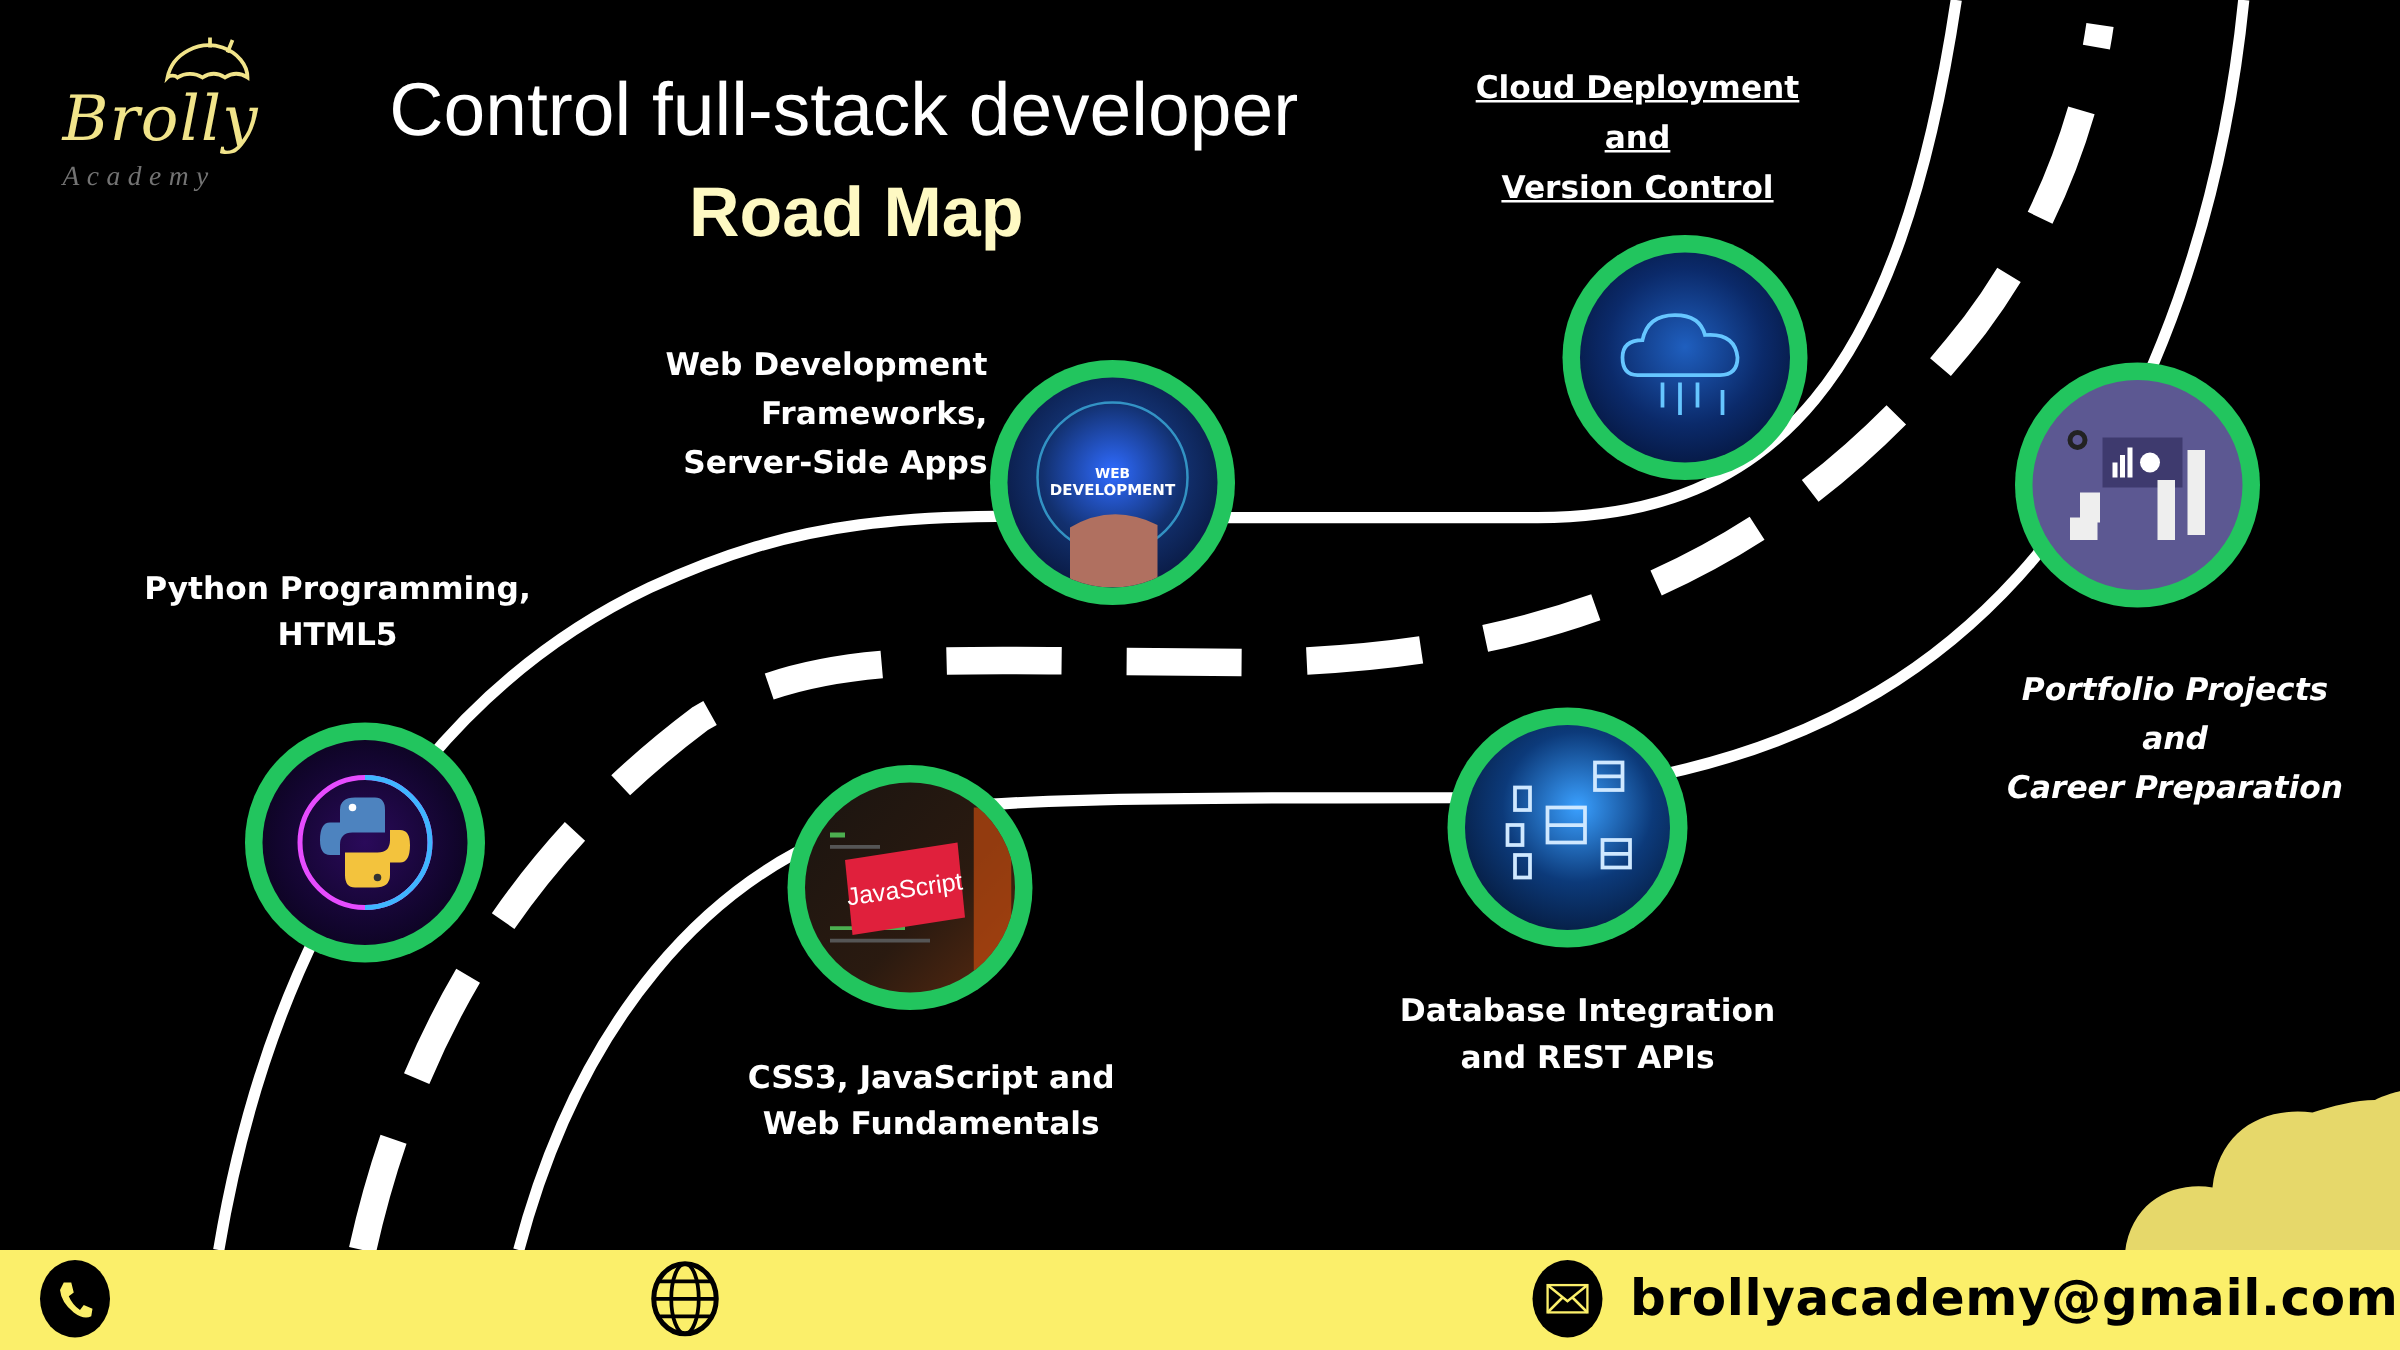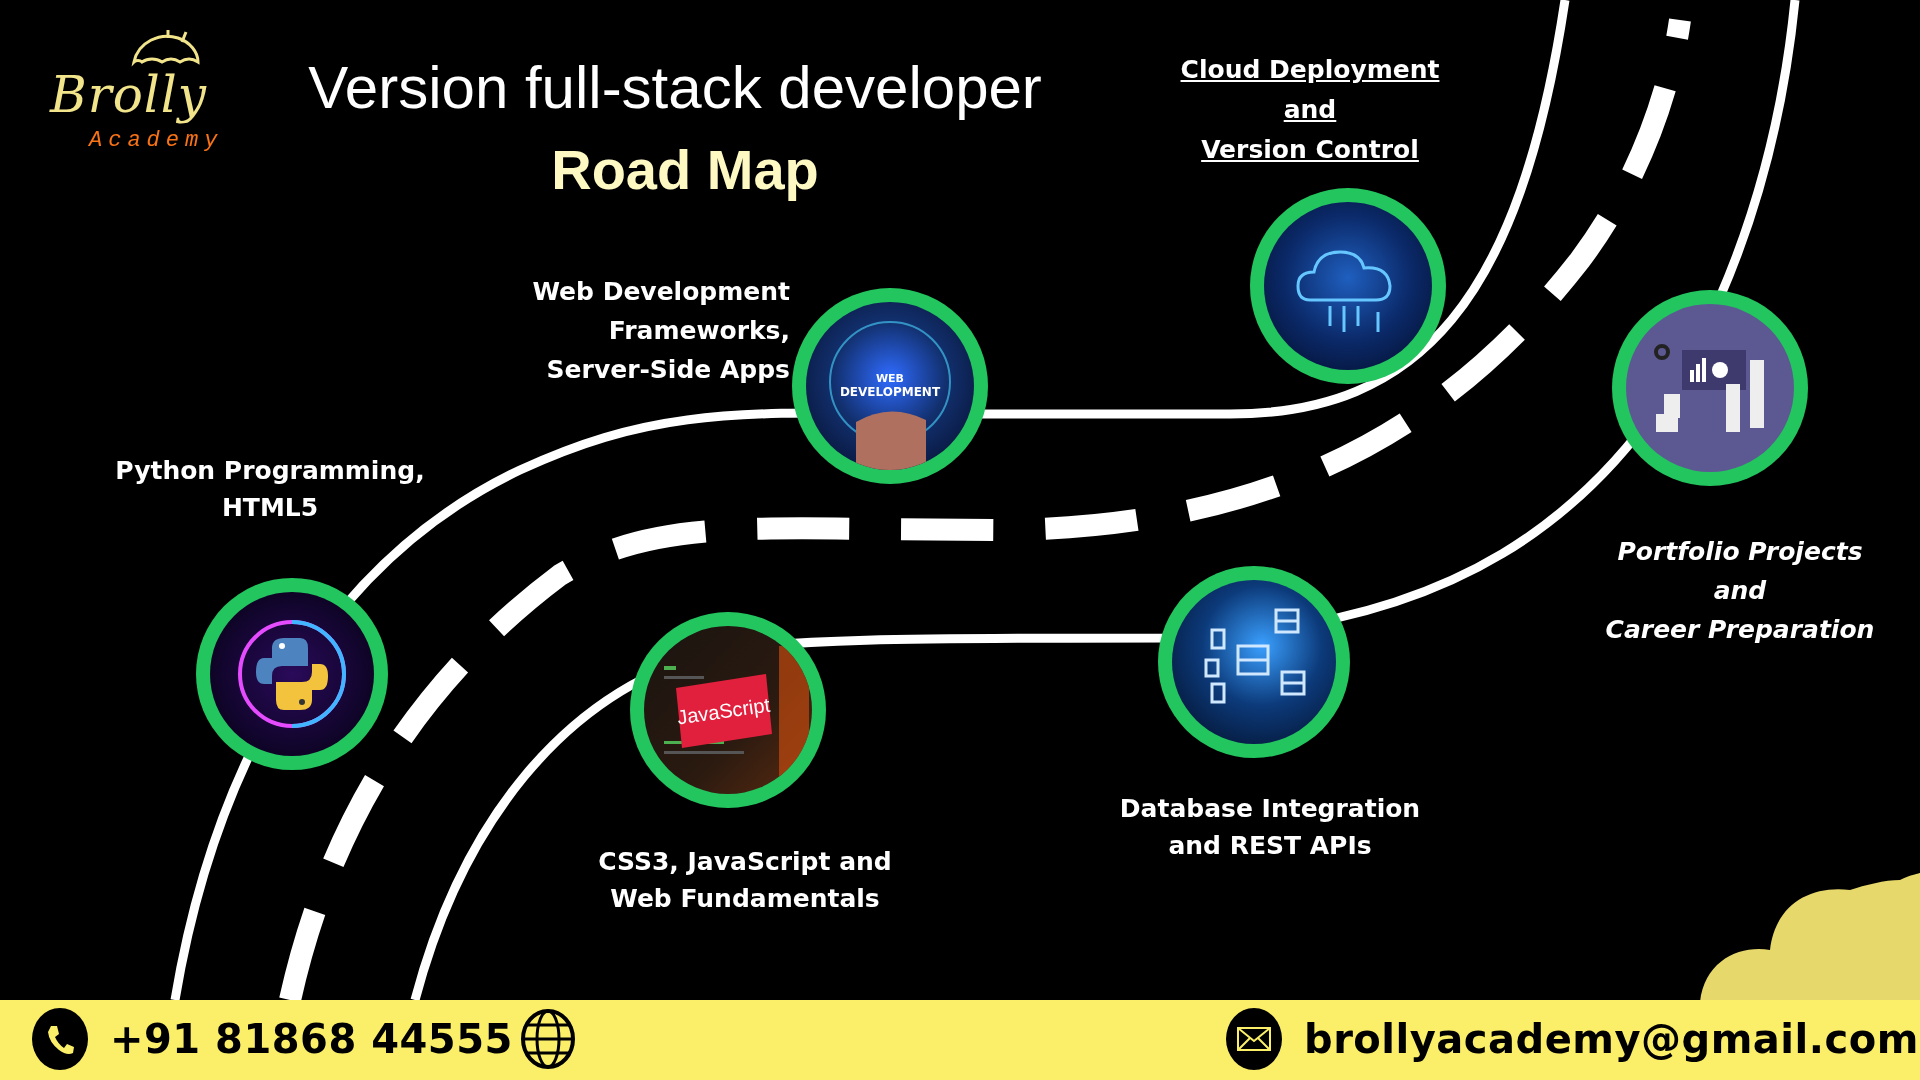--- a/index.html
+++ b/index.html
@@ -1,21 +1,21 @@
 <!DOCTYPE html>
 <html><head>
 <meta charset="utf-8">
 <style>
   html,body{margin:0;padding:0;}
   body{width:1920px;height:1080px;overflow:hidden;background:#000;position:relative;font-family:"DejaVu Sans","Liberation Sans",sans-serif;}
   .road{position:absolute;left:0;top:0;width:1920px;height:1080px;}
   .cloud-deco{position:absolute;left:0;top:0;width:1920px;height:1080px;}
   .logo{position:absolute;left:48px;top:28px;width:170px;height:130px;}
   .logo-brolly{position:absolute;left:2px;top:38px;font-family:"DejaVu Serif","Liberation Serif",serif;font-style:italic;font-size:50px;color:#f1e48a;letter-spacing:1px;}
-  .logo-academy{position:absolute;left:2px;top:100px;font-family:Liberation Mono, monospace;font-style:italic;font-size:22px;color:#f97316;letter-spacing:6px;margin-left:39px;}
+  .logo-academy{position:absolute;left:2px;top:100px;font-family:Liberation Serif, serif;font-style:italic;font-size:22px;color:#737373;letter-spacing:6px;}
   .logo-umbrella{position:absolute;left:82px;top:0;width:72px;height:48px;}
   .title{position:absolute;left:260px;top:48px;width:830px;text-align:center;color:#fff;font-family:"Liberation Sans",sans-serif;font-size:60px;line-height:80px;font-weight:400;}
   .subtitle{position:absolute;left:260px;top:130px;width:850px;text-align:center;color:#fef9c3;font-family:"Liberation Sans",sans-serif;font-size:56px;line-height:80px;font-weight:700;}
   .label{position:absolute;color:#fff;font-family:"DejaVu Sans",sans-serif;font-weight:700;font-size:25px;line-height:37px;text-align:center;white-space:pre-line;}
   .node{position:absolute;border-radius:50%;background:#22c55e;box-sizing:border-box;}
   .node .inner{position:absolute;left:14px;top:14px;right:14px;bottom:14px;border-radius:50%;overflow:hidden;}
   .footer{position:absolute;left:0;top:1000px;width:1920px;height:80px;background:#fbef6a;}
   .fitem{position:absolute;top:8px;height:62px;display:flex;align-items:center;}
   .ficon{width:56px;height:62px;border-radius:50%;background:#000;display:flex;align-items:center;justify-content:center;}
   .ftext{font-family:"DejaVu Sans",sans-serif;font-weight:700;font-size:40px;color:#000;margin-left:22px;letter-spacing:0.5px;}
@@ -38,21 +38,21 @@
 
 <div class="logo">
   <svg class="logo-umbrella" viewBox="0 0 72 48">
     <path d="M4 34 C 8 14, 30 4, 48 10 C 60 14, 68 24, 68 34 C 62 30, 56 30, 50 34 C 44 30, 38 30, 32 34 C 26 30, 18 30, 12 34 C 10 32, 6 32, 4 34 Z" fill="none" stroke="#f1e48a" stroke-width="3"></path>
     <path d="M38 10 L 38 2 M 52 14 L 56 4" stroke="#f1e48a" stroke-width="3" fill="none"></path>
   </svg>
   <div class="logo-brolly">Brolly</div>
   <div class="logo-academy">Academy</div>
 </div>
 
-<div class="title">Version full-stack developer</div>
+<div class="title">Control full-stack developer</div>
 <div class="subtitle">Road Map</div>
 
 <div class="label" style="left:100px;top:452px;width:340px;">Python Programming,
 HTML5</div>
 <div class="node" style="left:196px;top:578px;width:192px;height:192px;">
   <div class="inner" style="background:radial-gradient(circle at 50% 50%,#2a0a5a 0%,#12052e 60%,#05020f 100%);">
     <svg viewBox="0 0 164 164" width="100%" height="100%">
       <circle cx="82" cy="82" r="52" fill="none" stroke="#e64cff" stroke-width="4"></circle>
       <path d="M82 30 A52 52 0 0 1 82 134" fill="none" stroke="#3fb6ff" stroke-width="4"></path>
       <path d="M62 56 Q62 46 74 46 L90 46 Q98 46 98 56 L98 74 L72 74 Q62 74 62 84 L62 92 L54 92 Q46 92 46 80 Q46 66 54 66 L62 66 Z" fill="#4d83bf"></path>
@@ -146,21 +146,20 @@
 and
 Career Preparation</div>
 
 <div class="footer">
   <div class="fitem" style="left:32px;">
     <div class="ficon">
       <svg width="30" height="34" viewBox="0 0 30 34">
           <path d="M6 4 L12 4 L14 12 L10 15 Q13 22 19 26 L22 22 L29 25 L28 31 Q22 34 14 28 Q4 20 3 10 Z" fill="#fbef6a"></path>
         </svg>
     </div>
-    <span class="ftext">+91 81868 44555</span>
   </div>
   <div class="fitem" style="left:520px;">
     <div class="ficon" style="background:transparent;">
       <svg width="56" height="62" viewBox="0 0 56 62">
           <ellipse cx="28" cy="31" rx="25" ry="28" fill="none" stroke="#000" stroke-width="4"></ellipse>
           <ellipse cx="28" cy="31" rx="11" ry="28" fill="none" stroke="#000" stroke-width="3"></ellipse>
           <line x1="3" y1="31" x2="53" y2="31" stroke="#000" stroke-width="3"></line>
           <line x1="7" y1="17" x2="49" y2="17" stroke="#000" stroke-width="3"></line>
           <line x1="7" y1="45" x2="49" y2="45" stroke="#000" stroke-width="3"></line>
         </svg>

